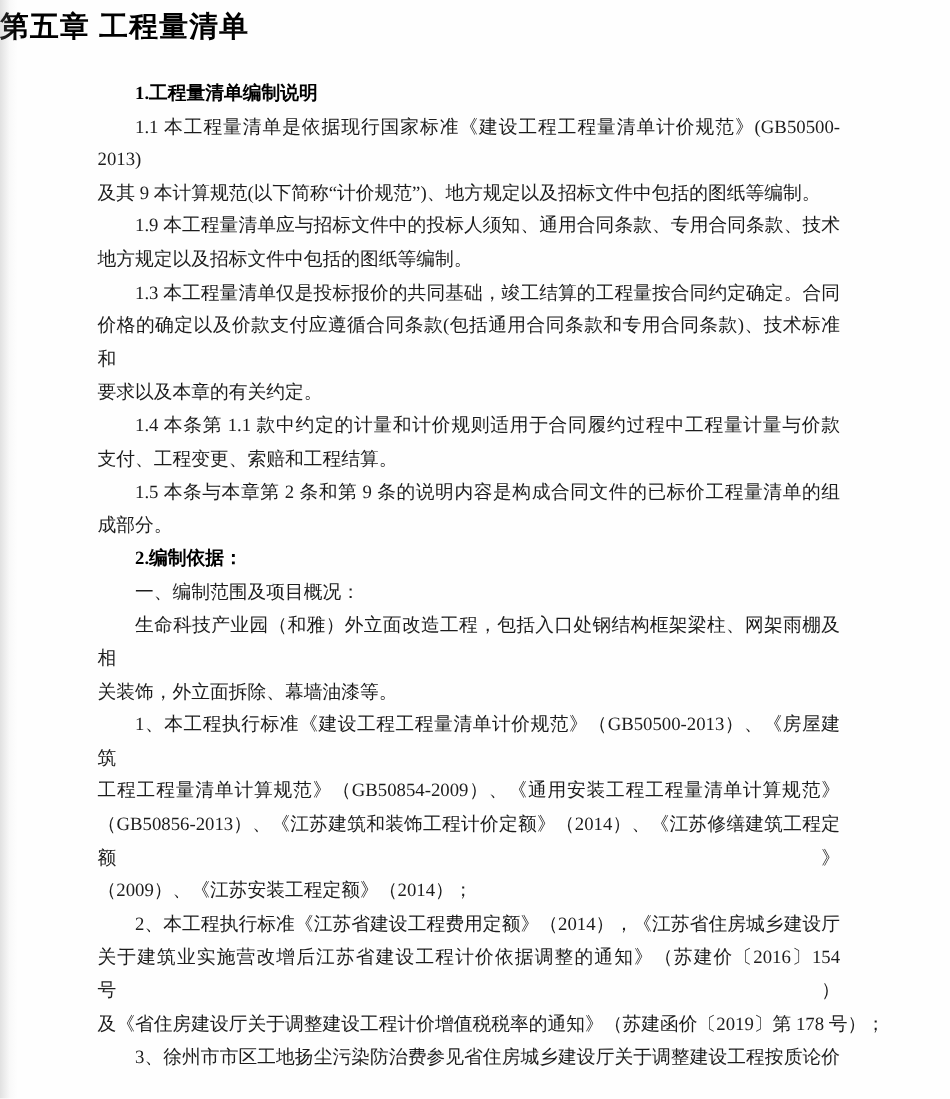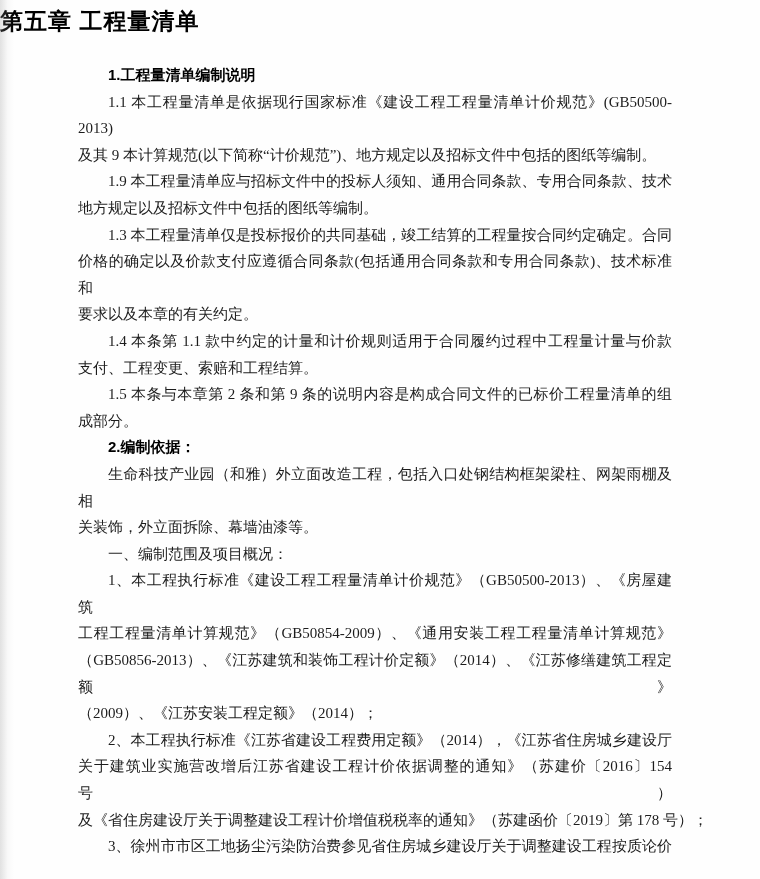--- a/index.html
+++ b/index.html
@@ -46,20 +46,21 @@
   }
   .para { margin: 0; }
   .para-heading {
     font-family: "Liberation Sans", "DejaVu Sans", sans-serif;
     font-weight: 700;
     color: #000;
   }
   .line {
     white-space: nowrap;        
     text-align: justify;
+    font-family: Liberation Serif, serif;
   }
   .line.stretch {               
     white-space: normal;
     text-align: justify;
     text-align-last: justify;
   }
   .line.first { text-indent: 2em; }
 </style>
 </head>
 <body>
@@ -89,25 +90,25 @@
         <div class="line">支付、工程变更、索赔和工程结算。</div>
       </div>
       <div class="para para-body">
         <div class="line first stretch">1.5 本条与本章第 2 条和第 9 条的说明内容是构成合同文件的已标价工程量清单的组</div>
         <div class="line">成部分。</div>
       </div>
       <div class="para para-heading">
         <div class="line first">2.编制依据：</div>
       </div>
       <div class="para para-body">
+        <div class="line first">一、编制范围及项目概况：</div>
+      </div>
+      <div class="para para-body">
         <div class="line first stretch">生命科技产业园（和雅）外立面改造工程，包括入口处钢结构框架梁柱、网架雨棚及相</div>
         <div class="line">关装饰，外立面拆除、幕墙油漆等。</div>
-      </div>
-      <div class="para para-body">
-        <div class="line first">一、编制范围及项目概况：</div>
       </div>
       <div class="para para-body">
         <div class="line first stretch">1、本工程执行标准《建设工程工程量清单计价规范》（GB50500-2013）、《房屋建筑</div>
         <div class="line stretch">工程工程量清单计算规范》（GB50854-2009）、《通用安装工程工程量清单计算规范》</div>
         <div class="line stretch">（GB50856-2013）、《江苏建筑和装饰工程计价定额》（2014）、《江苏修缮建筑工程定额》</div>
         <div class="line">（2009）、《江苏安装工程定额》（2014）；</div>
       </div>
       <div class="para para-body">
         <div class="line first stretch">2、本工程执行标准《江苏省建设工程费用定额》（2014），《江苏省住房城乡建设厅</div>
         <div class="line stretch">关于建筑业实施营改增后江苏省建设工程计价依据调整的通知》（苏建价〔2016〕154 号）</div>

